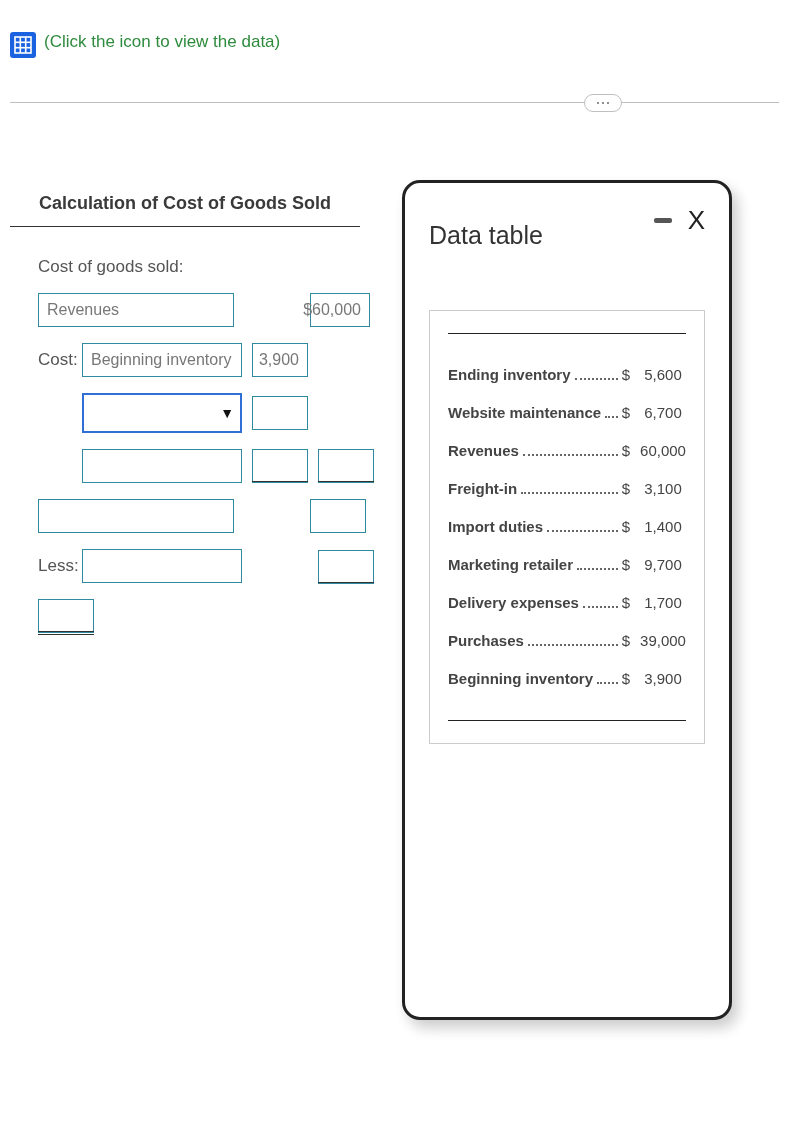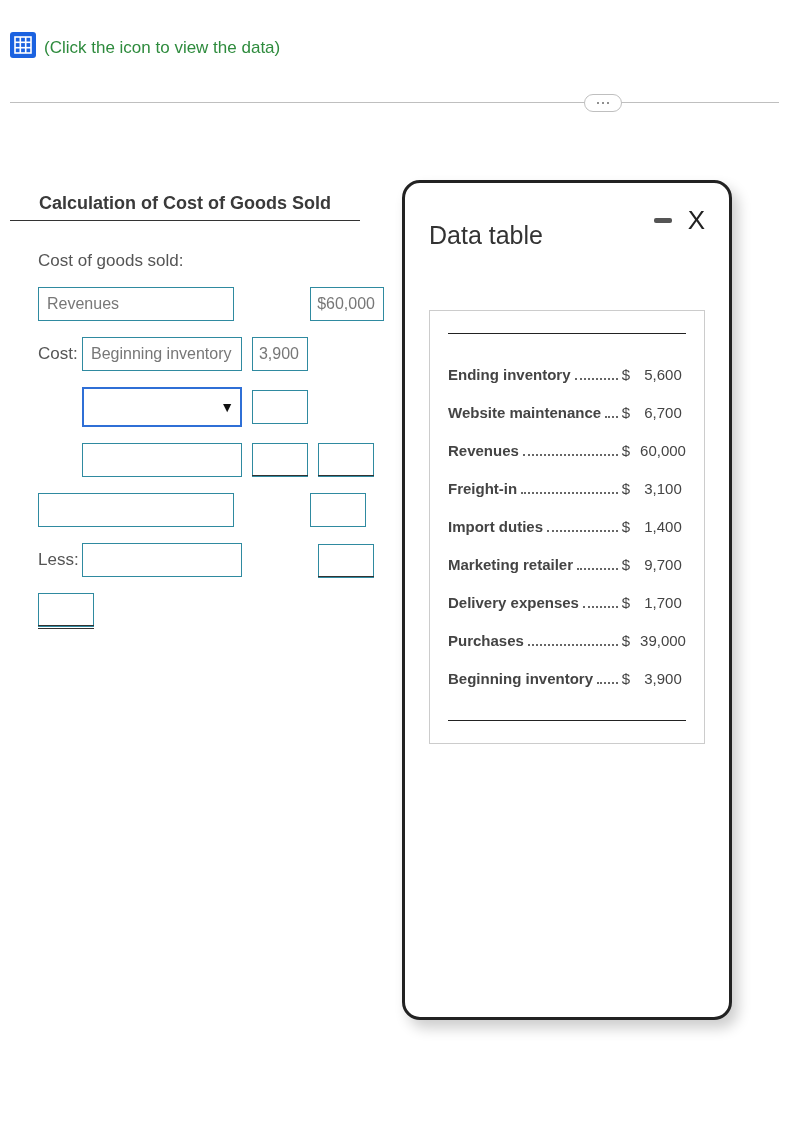--- a/index.html
+++ b/index.html
@@ -1,27 +1,27 @@
 <!DOCTYPE html>
 <html><head>
 <meta charset="utf-8">
 <style>
   html,body{margin:0;padding:0;font-family:Arial,Helvetica,sans-serif;color:#555;background:#fff}
   .page{width:789px;min-height:1145px;position:relative;padding:14px 10px 40px 10px;box-sizing:border-box}
   .prompt{font-size:17px;color:#444}
-  .iconrow{margin-top:18px;display:flex;align-items:flex-end;gap:8px}
+  .iconrow{margin-top:18px;display:flex;align-items:flex-start;gap:8px}
   .tbl-icon{width:26px;height:26px;background:#1b62e0;border-radius:3px;display:flex;align-items:center;justify-content:center}
   .tbl-icon svg{display:block}
   .iconlink{color:#2e8b3d;font-size:17px}
   .divider-wrap{position:relative;margin-top:44px}
   .divider{height:1px;background:#bfbfbf;width:100%}
   .pill{position:absolute;top:-8px;left:574px;width:36px;height:16px;border:1px solid #bfbfbf;border-radius:10px;background:#fff;display:flex;align-items:center;justify-content:center;gap:3px}
   .pill span{width:2px;height:2px;background:#6b6b6b;border-radius:50%}
   .work{margin-top:90px;margin-left:0}
-  .work-title{text-align:center;font-weight:700;color:#3a3a3a;font-size:18px;border-bottom:1.5px solid #333;padding-bottom:6px;margin:0 0 30px 0;width:350px}
+  .work-title{text-align:center;font-weight:700;color:#3a3a3a;font-size:18px;border-bottom:1.5px solid #333;padding-bottom:12px;margin:0 0 30px 0;width:350px}
   .row{display:flex;align-items:center;gap:10px;margin-bottom:16px}
   .label{font-size:17px;color:#555;width:auto}
   .txtbox{border:1px solid #2f8aa0;background:#fff;height:34px;box-sizing:border-box;padding:0 8px;font-size:16px;color:#555}
   .txtbox.ro{color:#777}
   .selbox{border:2px solid #2f6fd6;height:40px;box-sizing:border-box;background:#fff;font-size:16px;color:#555;display:flex;align-items:center;justify-content:flex-end;padding:0 6px}
   .selbox .caret{font-size:14px;color:#111}
   .underline{border-bottom:1.5px solid #333;height:0;margin-top:-2px}
   .dbl-under{border-bottom:4px double #333;height:0;margin-top:-2px}
 
   
@@ -74,21 +74,21 @@
 
   <div class="work">
     <div class="work-title">Calculation of Cost of Goods Sold</div>
 
     <div style="margin-left:28px">
       <div class="label" style="margin-bottom:16px">Cost of goods sold:</div>
 
       <div class="row">
         <div class="txtbox ro" style="width:196px;display:flex;align-items:center">Revenues</div>
         <div style="width:56px"></div>
-        <div class="txtbox ro" style="width:74px;display:flex;align-items:center;justify-content:flex-end">$60,000</div>
+        <div class="txtbox ro" style="width:60px;display:flex;align-items:center;justify-content:flex-end">$60,000</div>
       </div>
 
       <div class="row">
         <div class="label" style="width:34px">Cost:</div>
         <div class="txtbox ro" style="width:160px;display:flex;align-items:center">Beginning inventory</div>
         <div class="txtbox ro" style="width:56px;display:flex;align-items:center;justify-content:flex-end">3,900</div>
       </div>
 
       <div class="row">
         <div style="width:34px"></div>

